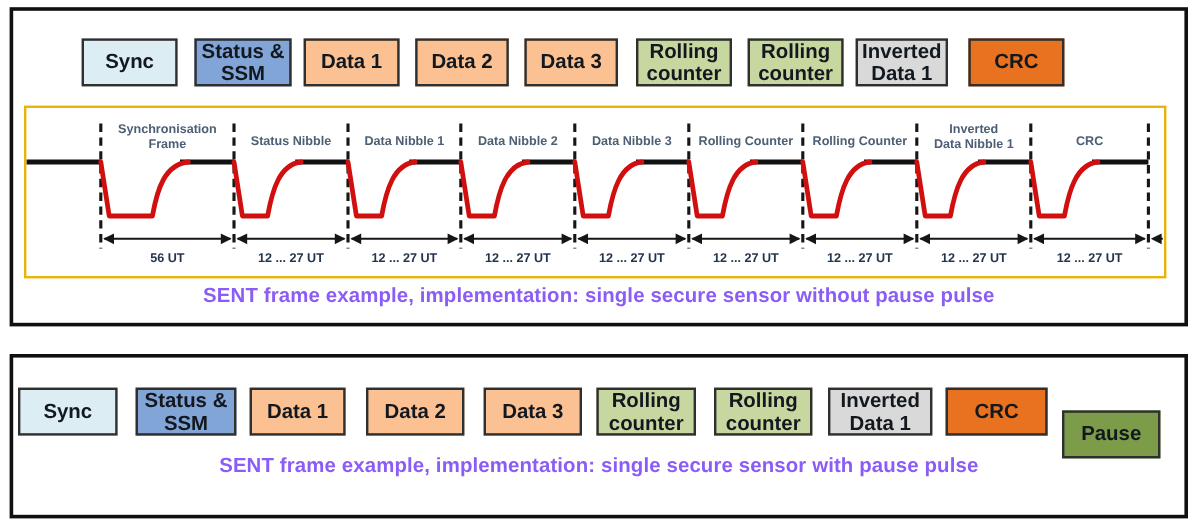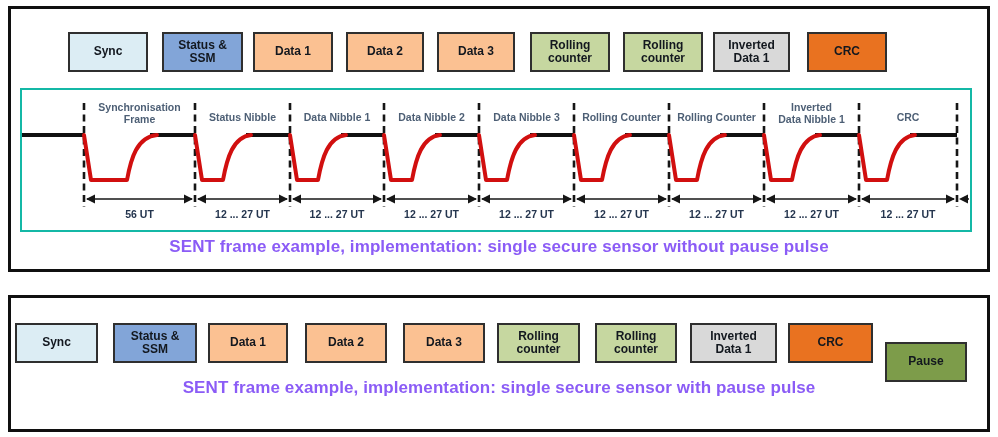--- a/index.html
+++ b/index.html
@@ -11,29 +11,29 @@
   .panel {
     position:absolute; background:#ffffff; border:3px solid #101010;
   }
   .panel-top    { left:8px; top:6px;   width:982px; height:266px; }
   .panel-bottom { left:8px; top:295px; width:982px; height:137px; }
 
   .block {
     position:absolute; height:40px;
     border:2px solid #2f2f2f;
     display:flex; flex-direction:column; align-items:center; justify-content:center;
-    font-size:12px; font-weight:600; color:#13181f;
+    font-size:17px; font-weight:600; color:#13181f;
     text-align:center; line-height:1.12;
   }
   .panel-top .block    { top:23px; }
   .panel-bottom .block { top:25px; }
 
   .waveform-frame {
     position:absolute; left:9px; top:79px; width:952px; height:144px;
-    border:2px solid #14b8a6; background:#ffffff;
+    border:2px solid #eab308; background:#ffffff;
   }
   .waveform-frame svg { display:block; width:948px; height:140px; }
 
   svg text {
     font-family:"Liberation Sans", sans-serif;
   }
 
   .caption {
     position:absolute; left:0; width:100%;
     text-align:center; font-weight:700; font-size:17px; color:#8b5cf6;

